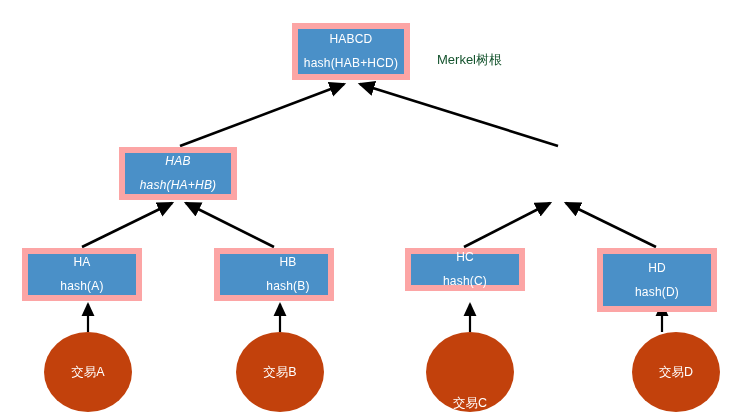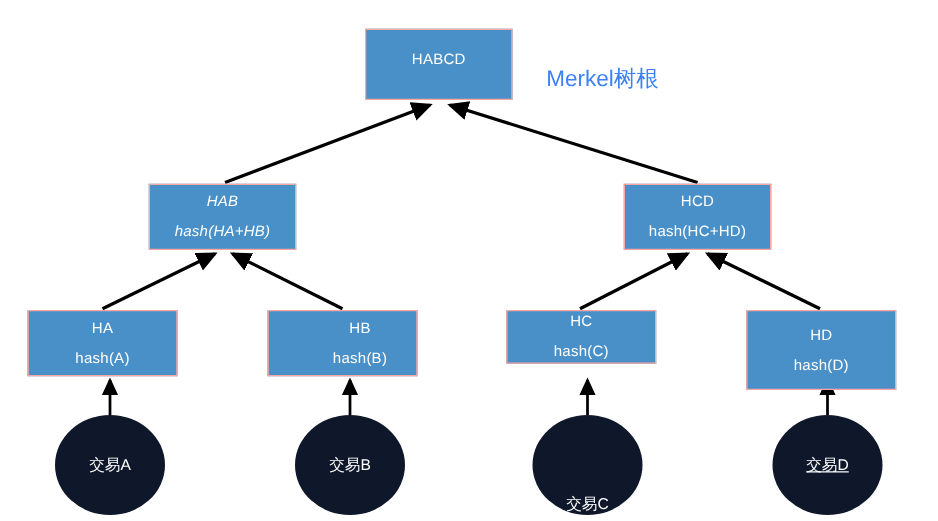--- a/index.html
+++ b/index.html
@@ -22,21 +22,21 @@
     left: 0;
     top: 0;
     width: 750px;
     height: 417px;
     pointer-events: none;
   }
   .node-box {
     position: absolute;
     box-sizing: border-box;
     background: #4a90c8;
-    border: 1px solid #fca5a5;
+    border: 6px solid #fca5a5;
     display: flex;
     flex-direction: column;
     align-items: center;
     justify-content: center;
     color: #ffffff;
     z-index: 2;
   }
   .node-title {
     font-size: 12px;
     line-height: 15px;
@@ -44,33 +44,33 @@
     margin-bottom: 9px;
   }
   .node-hash {
     font-size: 12px;
     line-height: 15px;
     letter-spacing: 0.2px;
   }
   .tx-circle {
     position: absolute;
     box-sizing: border-box;
-    background: #0f172a;
+    background: #c2410c;
     border-radius: 50%;
     display: flex;
     align-items: center;
     justify-content: center;
     color: #ffffff;
     font-size: 12.5px;
     z-index: 2;
   }
   .root-label {
     position: absolute;
-    font-size: 18px;
-    color: #3b82f6;
+    font-size: 13px;
+    color: #14532d;
     white-space: nowrap;
     z-index: 2;
   }
 </style>
 </head>
 <body>
 
 <div id="canvas">
 
   <svg id="edges" viewBox="0 0 750 417" xmlns="http://www.w3.org/2000/svg">
@@ -93,33 +93,30 @@
     <line x1="656" y1="247" x2="566" y2="203" stroke="#000000" stroke-width="2.6" marker-end="url(#arrowhead)"></line>
 
     <line x1="88" y1="332" x2="88" y2="304" stroke="#000000" stroke-width="2.2" marker-end="url(#arrowhead)"></line>
     <line x1="280" y1="332" x2="280" y2="304" stroke="#000000" stroke-width="2.2" marker-end="url(#arrowhead)"></line>
     <line x1="470" y1="332" x2="470" y2="304" stroke="#000000" stroke-width="2.2" marker-end="url(#arrowhead)"></line>
     <line x1="662" y1="332" x2="662" y2="304" stroke="#000000" stroke-width="2.2" marker-end="url(#arrowhead)"></line>
   </svg>
 
   <div class="node-box" style="left:292px; top:23px; width:118px; height:57px;">
     <div class="node-title">HABCD</div>
+    <div class="node-hash">hash(HAB+HCD)</div>
   </div>
 
   <div class="root-label" style="left:437px; top:51px;">Merkel树根</div>
 
   <div class="node-box" style="left:119px; top:147px; width:118px; height:53px;font-style:italic;">
     <div class="node-title">HAB</div>
     <div class="node-hash">hash(HA+HB)</div>
   </div>
 
-  <div class="node-box" style="left:499px; top:147px; width:118px; height:53px;">
-    <div class="node-title">HCD</div>
-    <div class="node-hash">hash(HC+HD)</div>
-  </div>
 
   <div class="node-box" style="left:22px; top:248px; width:120px; height:53px;">
     <div class="node-title">HA</div>
     <div class="node-hash">hash(A)</div>
   </div>
 
   <div class="node-box" style="left:214px; top:248px; width:120px; height:53px;padding-left:28px;">
     <div class="node-title">HB</div>
     <div class="node-hash">hash(B)</div>
   </div>
@@ -139,17 +136,17 @@
   </div>
 
   <div class="tx-circle" style="left:236px; top:332px; width:88px; height:80px;">
     <span>交易B</span>
   </div>
 
   <div class="tx-circle" style="left:426px; top:332px; width:88px; height:80px;align-items:flex-end;">
     <span>交易C</span>
   </div>
 
-  <div class="tx-circle" style="left:618px; top:332px; width:88px; height:80px;text-decoration:underline;">
+  <div class="tx-circle" style="left:632px; top:332px; width:88px; height:80px;">
     <span>交易D</span>
   </div>
 
 </div>
 
 </body></html>

